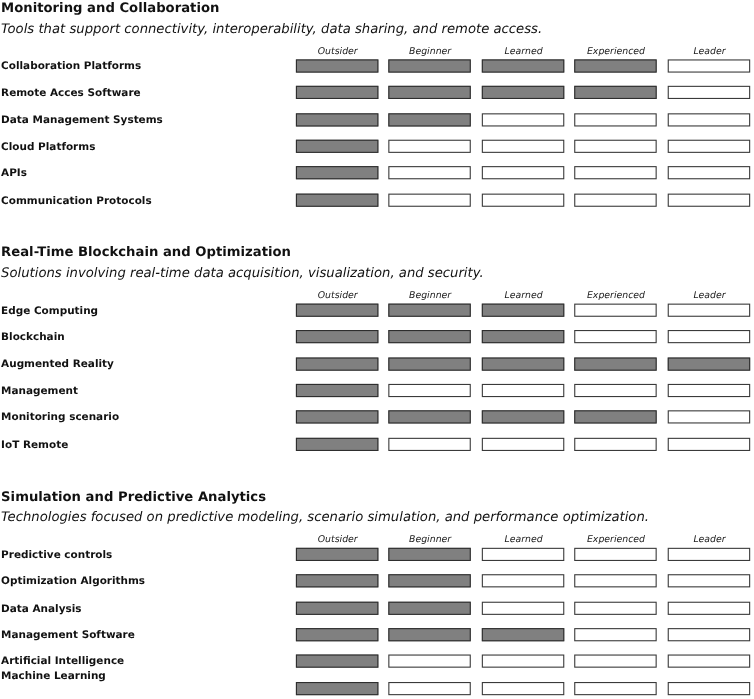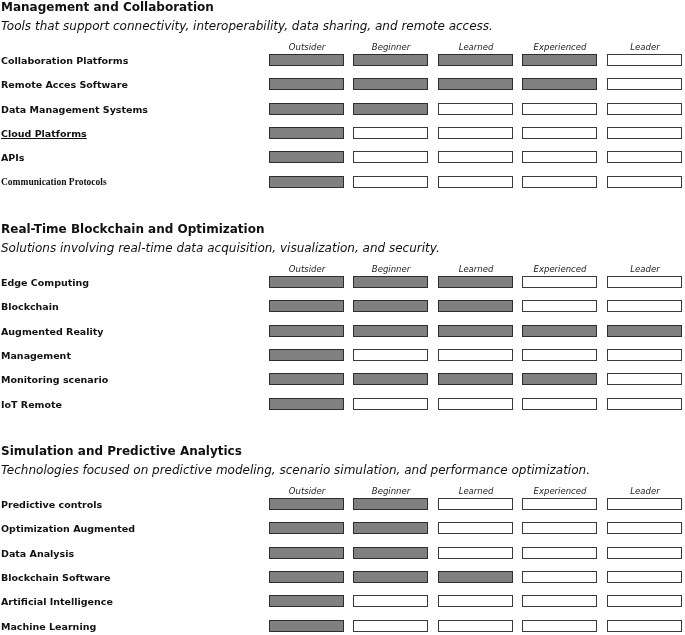--- a/index.html
+++ b/index.html
@@ -29,21 +29,21 @@
     box-sizing: border-box; border: 1px solid #3a3a3a;
     background: #ffffff;
   }
   .cell.filled { background: #808080; border-color: #2e2e2e; }
 </style>
 </head>
 <body>
 
 <div id="root">
     <div class="section" style="top: 0px;">
-      <div class="sec-title">Management and Collaboration</div>
+      <div class="sec-title">Monitoring and Collaboration</div>
       <div class="sec-desc">Tools that support connectivity, interoperability, data sharing, and remote access.</div>
       <div class="col-label" style="left: 269px; top: 42px;">Outsider</div>
       <div class="col-label" style="left: 353px; top: 42px;">Beginner</div>
       <div class="col-label" style="left: 438px; top: 42px;">Learned</div>
       <div class="col-label" style="left: 522px; top: 42px;">Experienced</div>
       <div class="col-label" style="left: 607px; top: 42px;">Leader</div>
       <div class="row-label" style="top: 55px;">Collaboration Platforms</div>
       <div class="cell filled" style="left: 269px; top: 54px;"></div>
       <div class="cell filled" style="left: 353px; top: 54px;"></div>
       <div class="cell filled" style="left: 438px; top: 54px;"></div>
@@ -54,33 +54,33 @@
       <div class="cell filled" style="left: 353px; top: 78.3px;"></div>
       <div class="cell filled" style="left: 438px; top: 78.3px;"></div>
       <div class="cell filled" style="left: 522px; top: 78.3px;"></div>
       <div class="cell" style="left: 607px; top: 78.3px;"></div>
       <div class="row-label" style="top: 103.6px;">Data Management Systems</div>
       <div class="cell filled" style="left: 269px; top: 102.6px;"></div>
       <div class="cell filled" style="left: 353px; top: 102.6px;"></div>
       <div class="cell" style="left: 438px; top: 102.6px;"></div>
       <div class="cell" style="left: 522px; top: 102.6px;"></div>
       <div class="cell" style="left: 607px; top: 102.6px;"></div>
-      <div class="row-label" style="top: 127.9px; text-decoration: underline;">Cloud Platforms</div>
+      <div class="row-label" style="top: 127.9px;">Cloud Platforms</div>
       <div class="cell filled" style="left: 269px; top: 126.9px;"></div>
       <div class="cell" style="left: 353px; top: 126.9px;"></div>
       <div class="cell" style="left: 438px; top: 126.9px;"></div>
       <div class="cell" style="left: 522px; top: 126.9px;"></div>
       <div class="cell" style="left: 607px; top: 126.9px;"></div>
       <div class="row-label" style="top: 152.2px;">APIs</div>
       <div class="cell filled" style="left: 269px; top: 151.2px;"></div>
       <div class="cell" style="left: 353px; top: 151.2px;"></div>
       <div class="cell" style="left: 438px; top: 151.2px;"></div>
       <div class="cell" style="left: 522px; top: 151.2px;"></div>
       <div class="cell" style="left: 607px; top: 151.2px;"></div>
-      <div class="row-label" style="top: 176.5px; font-family: Liberation Serif, serif;">Communication Protocols</div>
+      <div class="row-label" style="top: 176.5px;">Communication Protocols</div>
       <div class="cell filled" style="left: 269px; top: 175.5px;"></div>
       <div class="cell" style="left: 353px; top: 175.5px;"></div>
       <div class="cell" style="left: 438px; top: 175.5px;"></div>
       <div class="cell" style="left: 522px; top: 175.5px;"></div>
       <div class="cell" style="left: 607px; top: 175.5px;"></div>
     </div>
     <div class="section" style="top: 222px;">
       <div class="sec-title">Real-Time Blockchain and Optimization</div>
       <div class="sec-desc">Solutions involving real-time data acquisition, visualization, and security.</div>
       <div class="col-label" style="left: 269px; top: 42px;">Outsider</div>
@@ -132,44 +132,44 @@
       <div class="col-label" style="left: 353px; top: 42px;">Beginner</div>
       <div class="col-label" style="left: 438px; top: 42px;">Learned</div>
       <div class="col-label" style="left: 522px; top: 42px;">Experienced</div>
       <div class="col-label" style="left: 607px; top: 42px;">Leader</div>
       <div class="row-label" style="top: 55px;">Predictive controls</div>
       <div class="cell filled" style="left: 269px; top: 54px;"></div>
       <div class="cell filled" style="left: 353px; top: 54px;"></div>
       <div class="cell" style="left: 438px; top: 54px;"></div>
       <div class="cell" style="left: 522px; top: 54px;"></div>
       <div class="cell" style="left: 607px; top: 54px;"></div>
-      <div class="row-label" style="top: 79.3px;">Optimization Augmented</div>
+      <div class="row-label" style="top: 79.3px;">Optimization Algorithms</div>
       <div class="cell filled" style="left: 269px; top: 78.3px;"></div>
       <div class="cell filled" style="left: 353px; top: 78.3px;"></div>
       <div class="cell" style="left: 438px; top: 78.3px;"></div>
       <div class="cell" style="left: 522px; top: 78.3px;"></div>
       <div class="cell" style="left: 607px; top: 78.3px;"></div>
       <div class="row-label" style="top: 103.6px;">Data Analysis</div>
       <div class="cell filled" style="left: 269px; top: 102.6px;"></div>
       <div class="cell filled" style="left: 353px; top: 102.6px;"></div>
       <div class="cell" style="left: 438px; top: 102.6px;"></div>
       <div class="cell" style="left: 522px; top: 102.6px;"></div>
       <div class="cell" style="left: 607px; top: 102.6px;"></div>
-      <div class="row-label" style="top: 127.9px;">Blockchain Software</div>
+      <div class="row-label" style="top: 127.9px;">Management Software</div>
       <div class="cell filled" style="left: 269px; top: 126.9px;"></div>
       <div class="cell filled" style="left: 353px; top: 126.9px;"></div>
       <div class="cell filled" style="left: 438px; top: 126.9px;"></div>
       <div class="cell" style="left: 522px; top: 126.9px;"></div>
       <div class="cell" style="left: 607px; top: 126.9px;"></div>
       <div class="row-label" style="top: 152.2px;">Artificial Intelligence</div>
       <div class="cell filled" style="left: 269px; top: 151.2px;"></div>
       <div class="cell" style="left: 353px; top: 151.2px;"></div>
       <div class="cell" style="left: 438px; top: 151.2px;"></div>
       <div class="cell" style="left: 522px; top: 151.2px;"></div>
       <div class="cell" style="left: 607px; top: 151.2px;"></div>
-      <div class="row-label" style="top: 165px; margin-top: 12px;">Machine Learning</div>
+      <div class="row-label" style="top: 165px;">Machine Learning</div>
       <div class="cell filled" style="left: 269px; top: 175.5px;"></div>
       <div class="cell" style="left: 353px; top: 175.5px;"></div>
       <div class="cell" style="left: 438px; top: 175.5px;"></div>
       <div class="cell" style="left: 522px; top: 175.5px;"></div>
       <div class="cell" style="left: 607px; top: 175.5px;"></div>
     </div>
   </div>
 
 </body></html>

